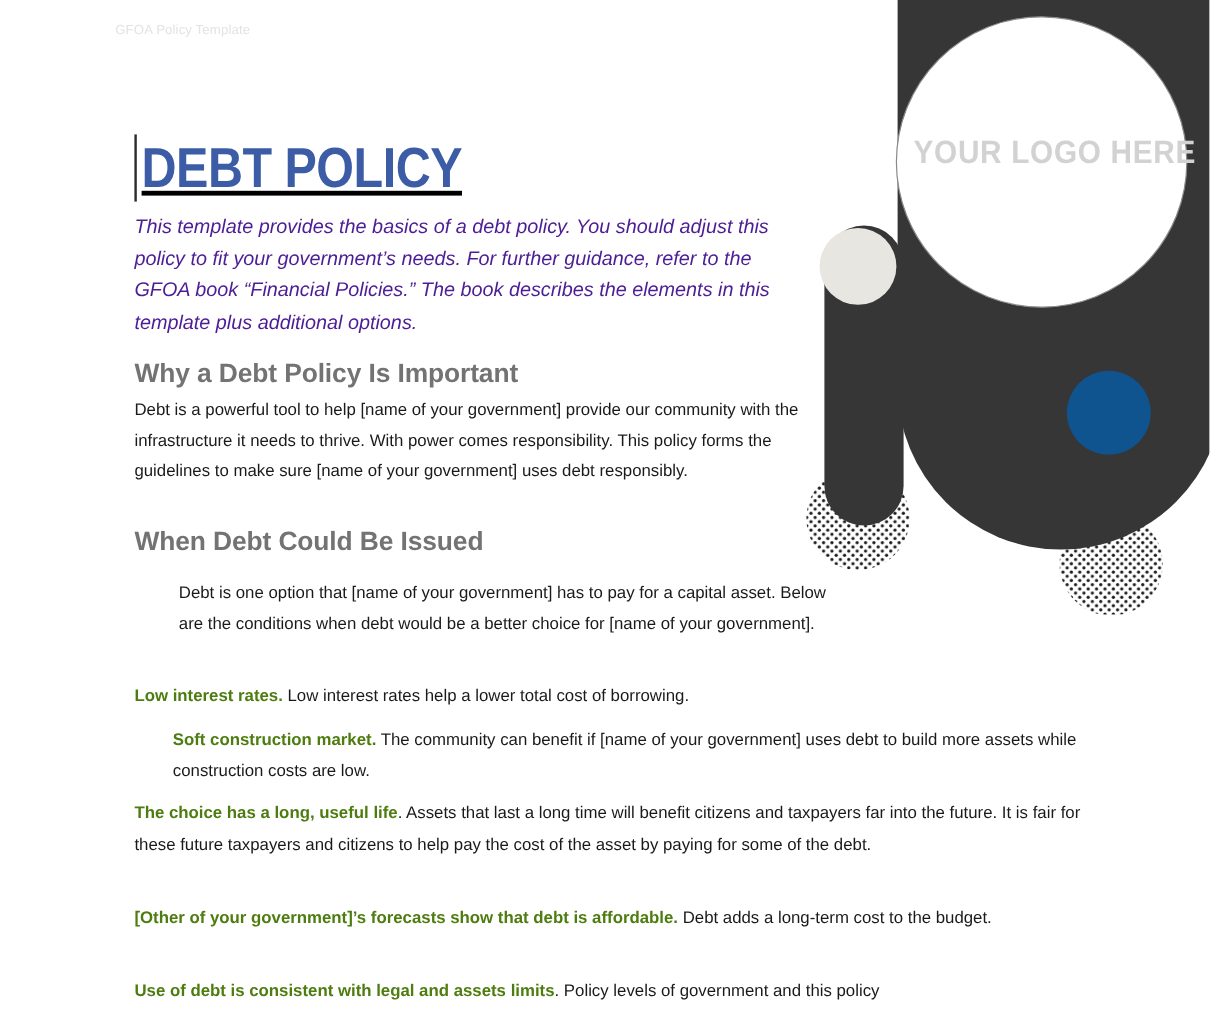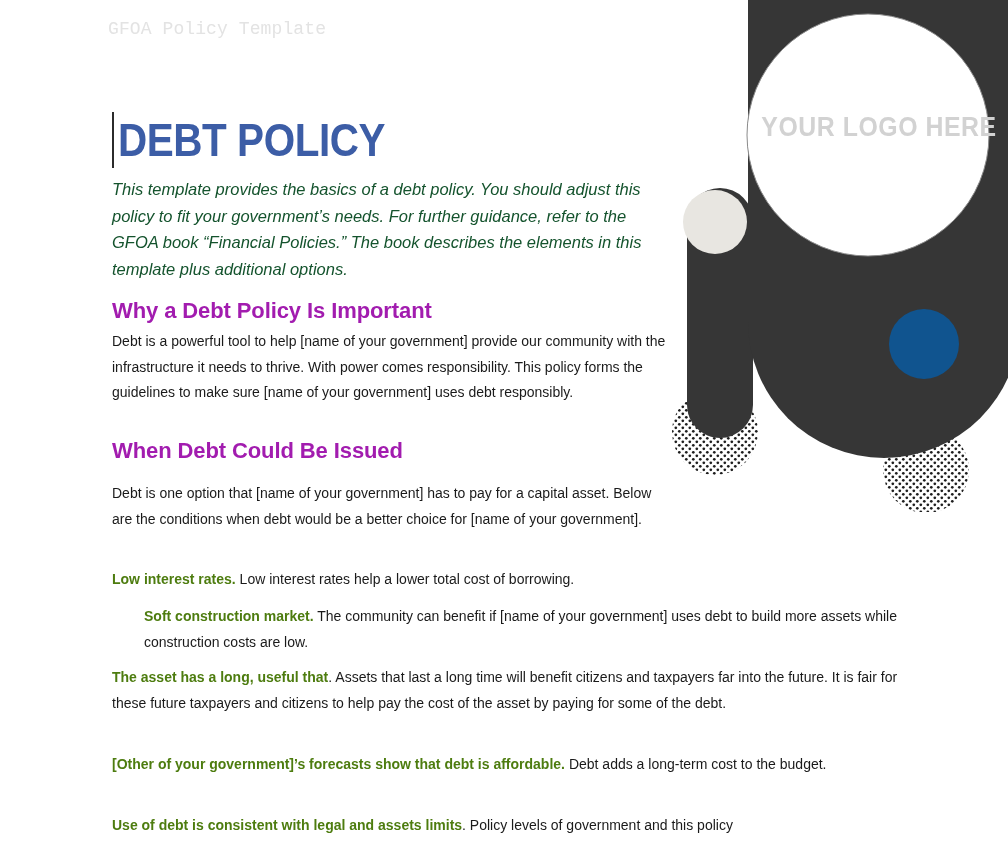--- a/index.html
+++ b/index.html
@@ -16,26 +16,26 @@
     position: relative;
     width: 1008px;
     height: 845px;
     overflow: hidden;
     background: #ffffff;
   }
 
   
   .doc-header {
     position: absolute;
-    left: 108px;
+    left: 96px;
     top: 19px;
-    font-size: 18px;
+    font-size: 11px;
     letter-spacing: .1px;
     color: #e3e3e3;
-    font-family: Liberation Mono, monospace;
+    font-family: Liberation Sans, sans-serif;
     white-space: nowrap;
   }
 
   
   .graphic {
     position: absolute;
     left: 660px;
     top: -8px;
     width: 360px;
     height: 520px;
@@ -67,20 +67,21 @@
     width: 790px;
   }
 
   .title-wrap {
     position: absolute;
     left: 0px;
     top: 112px;
     display: flex;
     align-items: flex-end;
     height: 56px;
+    text-decoration: underline;
   }
   .title-rule {
     width: 2px;
     background: #2b2b2b;
     margin-right: 4px;
     height: 56px;
   }
   .doc-title {
     font-family: "Liberation Sans Narrow", "Liberation Sans", sans-serif;
     font-weight: bold;
@@ -94,46 +95,46 @@
   }
 
   .intro {
     position: absolute;
     left: 0px;
     top: 176px;
     width: 545px;
     font-style: italic;
     font-size: 16.5px;
     line-height: 26.5px;
-    color: #14532d;
+    color: #4c1d95;
   }
 
   h2.section {
     margin: 0;
     font-size: 22px;
     line-height: 30px;
     font-weight: bold;
-    color: #a21caf;
+    color: #737373;
     letter-spacing: -0.1px;
   }
 
   p.body {
     margin: 0;
     font-size: 14px;
     line-height: 25.6px;
     color: #1a1a1a;
   }
   p.body b { font-weight: bold; color: #4d7c0f; }
 
   .blk { position: absolute; left: 0; }
 
   #sec1-head  { top: 296px;  width: 560px; }
   #sec1-body  { top: 329px;  width: 560px; }
   #sec2-head  { top: 436px;  width: 560px; }
-  #sec2-body  { top: 481px;  width: 540px; }
+  #sec2-body  { top: 481px;  width: 540px; margin-left: 37px; }
 
   #bullet-0 { top: 567px; width: 790px; }
   #bullet-1 { top: 604px; width: 790px; margin-left: 32px; }
   #bullet-2 { top: 665px; width: 790px; }
   #bullet-3 { top: 752px; width: 790px; }
   #bullet-4 { top: 813px; width: 790px; }
 </style>
 </head>
 <body>
 
@@ -183,21 +184,21 @@
     <h2 class="section blk" id="sec2-head">When Debt Could Be Issued</h2>
     <p class="body blk" id="sec2-body">Debt is one option that [name of your government] has to pay for a capital asset. Below are the conditions when debt would be a better choice for [name of your government].</p>
 
     <p class="body blk" id="bullet-0">
       <b>Low interest rates.</b><span> Low interest rates help a lower total cost of borrowing.</span>
     </p>
     <p class="body blk" id="bullet-1">
       <b>Soft construction market.</b><span> The community can benefit if [name of your government] uses debt to build more assets while construction costs are low.</span>
     </p>
     <p class="body blk" id="bullet-2">
-      <b>The asset has a long, useful that</b><span>. Assets that last a long time will benefit citizens and taxpayers far into the future. It is fair for these future taxpayers and citizens to help pay the cost of the asset by paying for some of the debt.</span>
+      <b>The choice has a long, useful life</b><span>. Assets that last a long time will benefit citizens and taxpayers far into the future. It is fair for these future taxpayers and citizens to help pay the cost of the asset by paying for some of the debt.</span>
     </p>
     <p class="body blk" id="bullet-3">
       <b>[Other of your government]’s forecasts show that debt is affordable.</b><span> Debt adds a long-term cost to the budget.</span>
     </p>
     <p class="body blk" id="bullet-4">
       <b>Use of debt is consistent with legal and assets limits</b><span>. Policy levels of government and this policy</span>
     </p>
 
   </div>
 </div>

